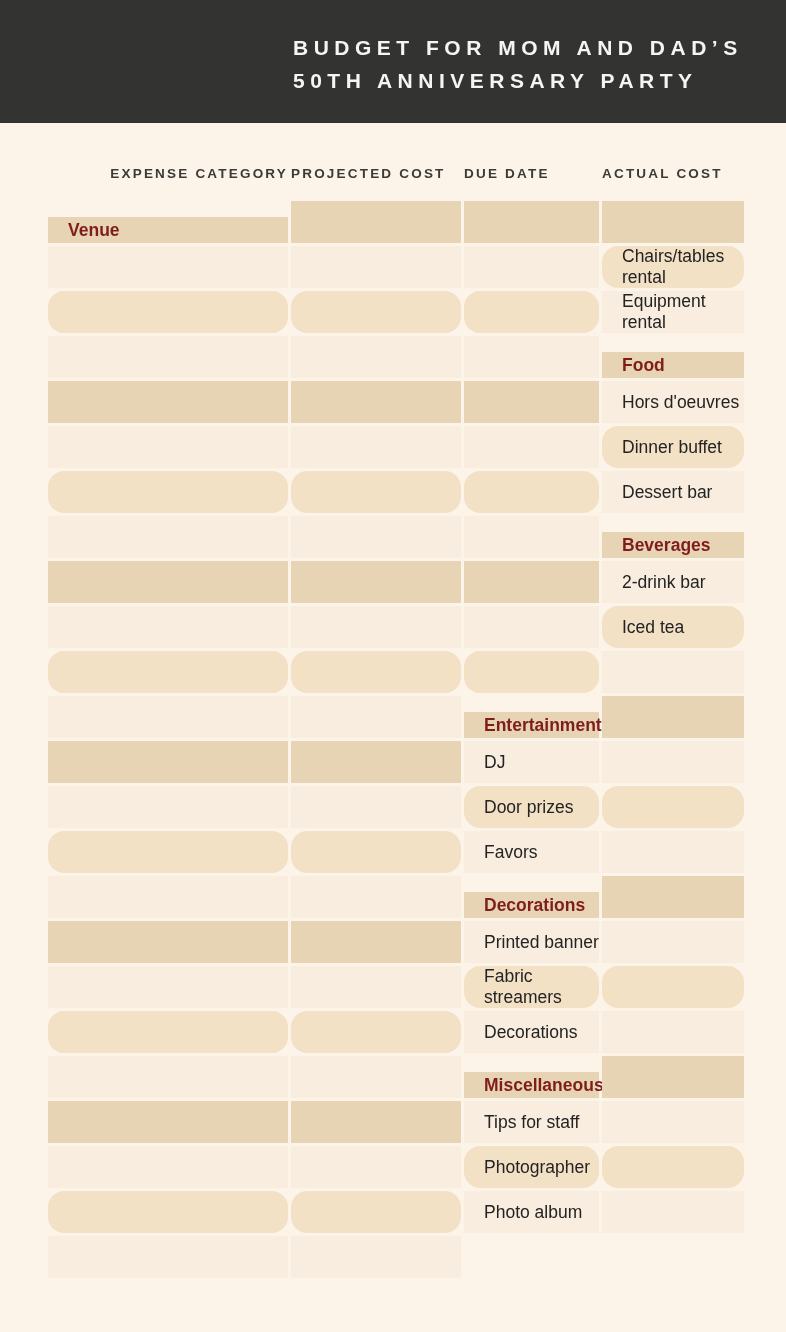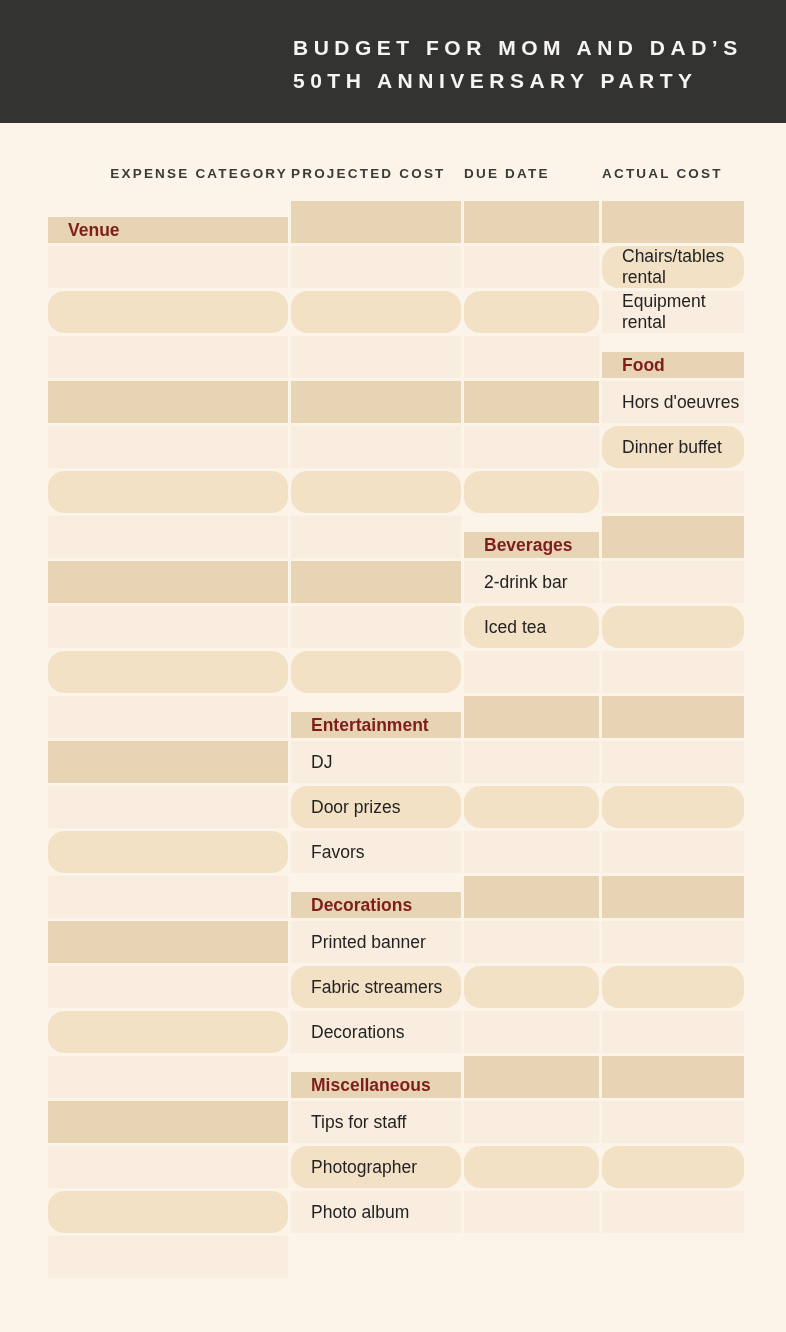--- a/index.html
+++ b/index.html
@@ -104,20 +104,21 @@
       <div class="cell c shade-category x cat"></div>
       <div class="cell c shade-category x cat"></div>
       <div class="cell label c shade-light x lt">Hors d'oeuvres</div>
       <div class="cell c shade-light x lt"></div>
       <div class="cell c shade-light x lt"></div>
       <div class="cell c shade-light x lt"></div>
       <div class="cell label c shade-medium x md">Dinner buffet</div>
       <div class="cell c shade-medium x md"></div>
       <div class="cell c shade-medium x md"></div>
       <div class="cell c shade-medium x md"></div>
+      <div class="cell label c shade-light x lt">Dessert bar</div>
       <div class="cell c shade-light x lt"></div>
       <div class="cell c shade-light x lt"></div>
       <div class="cell c shade-light x lt"></div>
       <div class="cell label c shade-category x cat">Beverages</div>
       <div class="cell c shade-category x cat"></div>
       <div class="cell c shade-category x cat"></div>
       <div class="cell c shade-category x cat"></div>
       <div class="cell label c shade-light x lt">2-drink bar</div>
       <div class="cell c shade-light x lt"></div>
       <div class="cell c shade-light x lt"></div>

